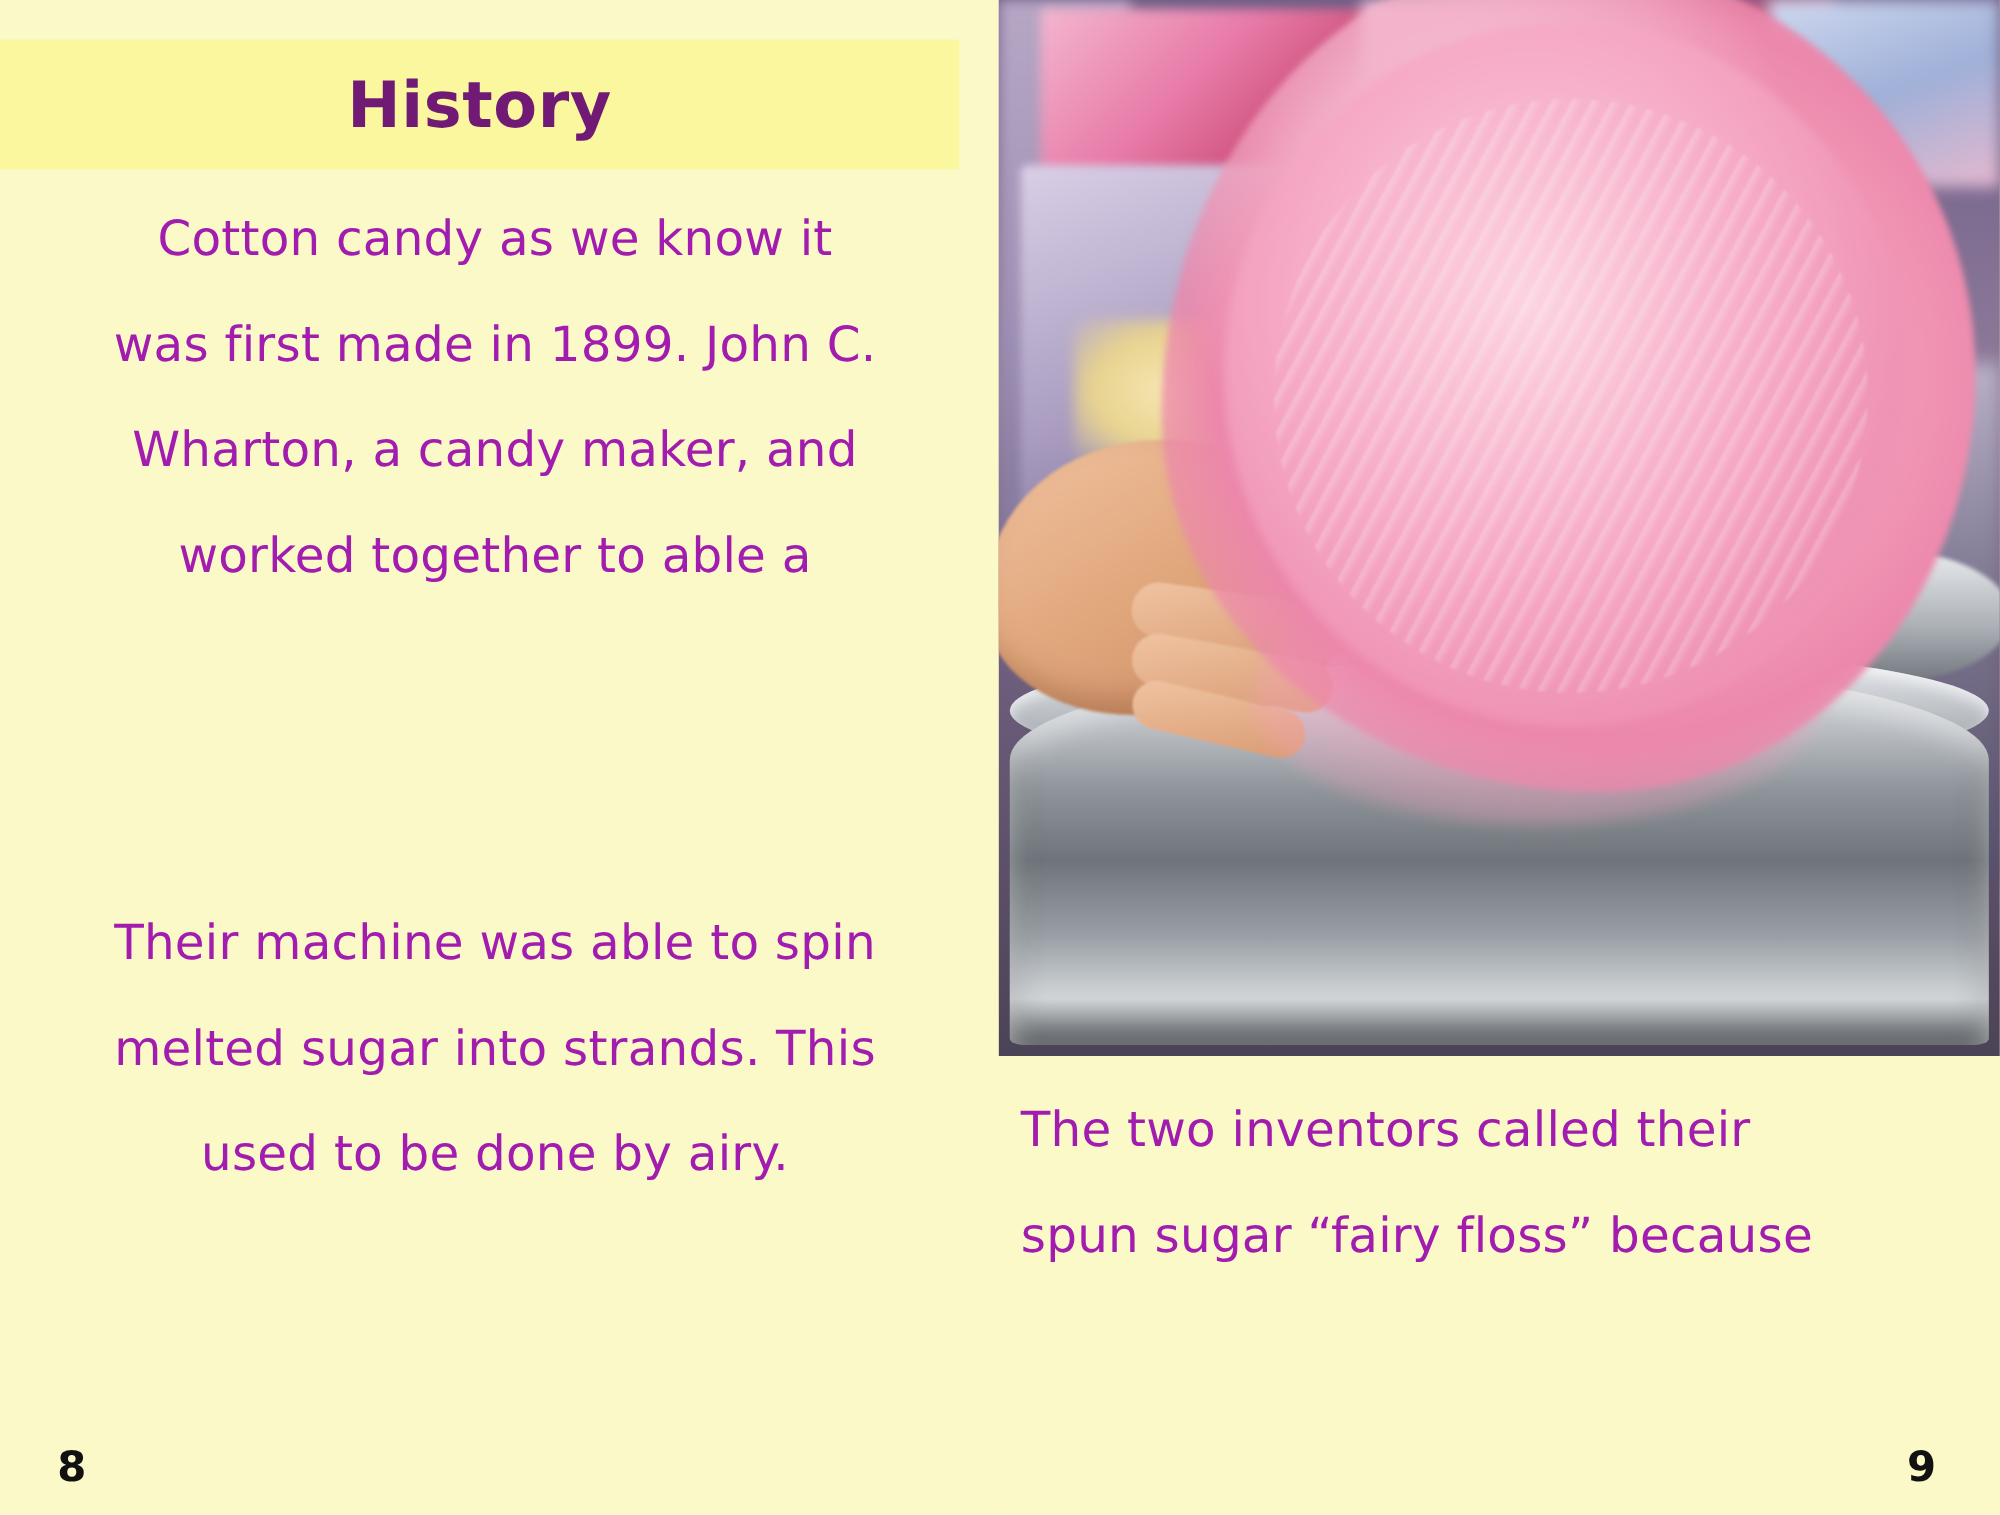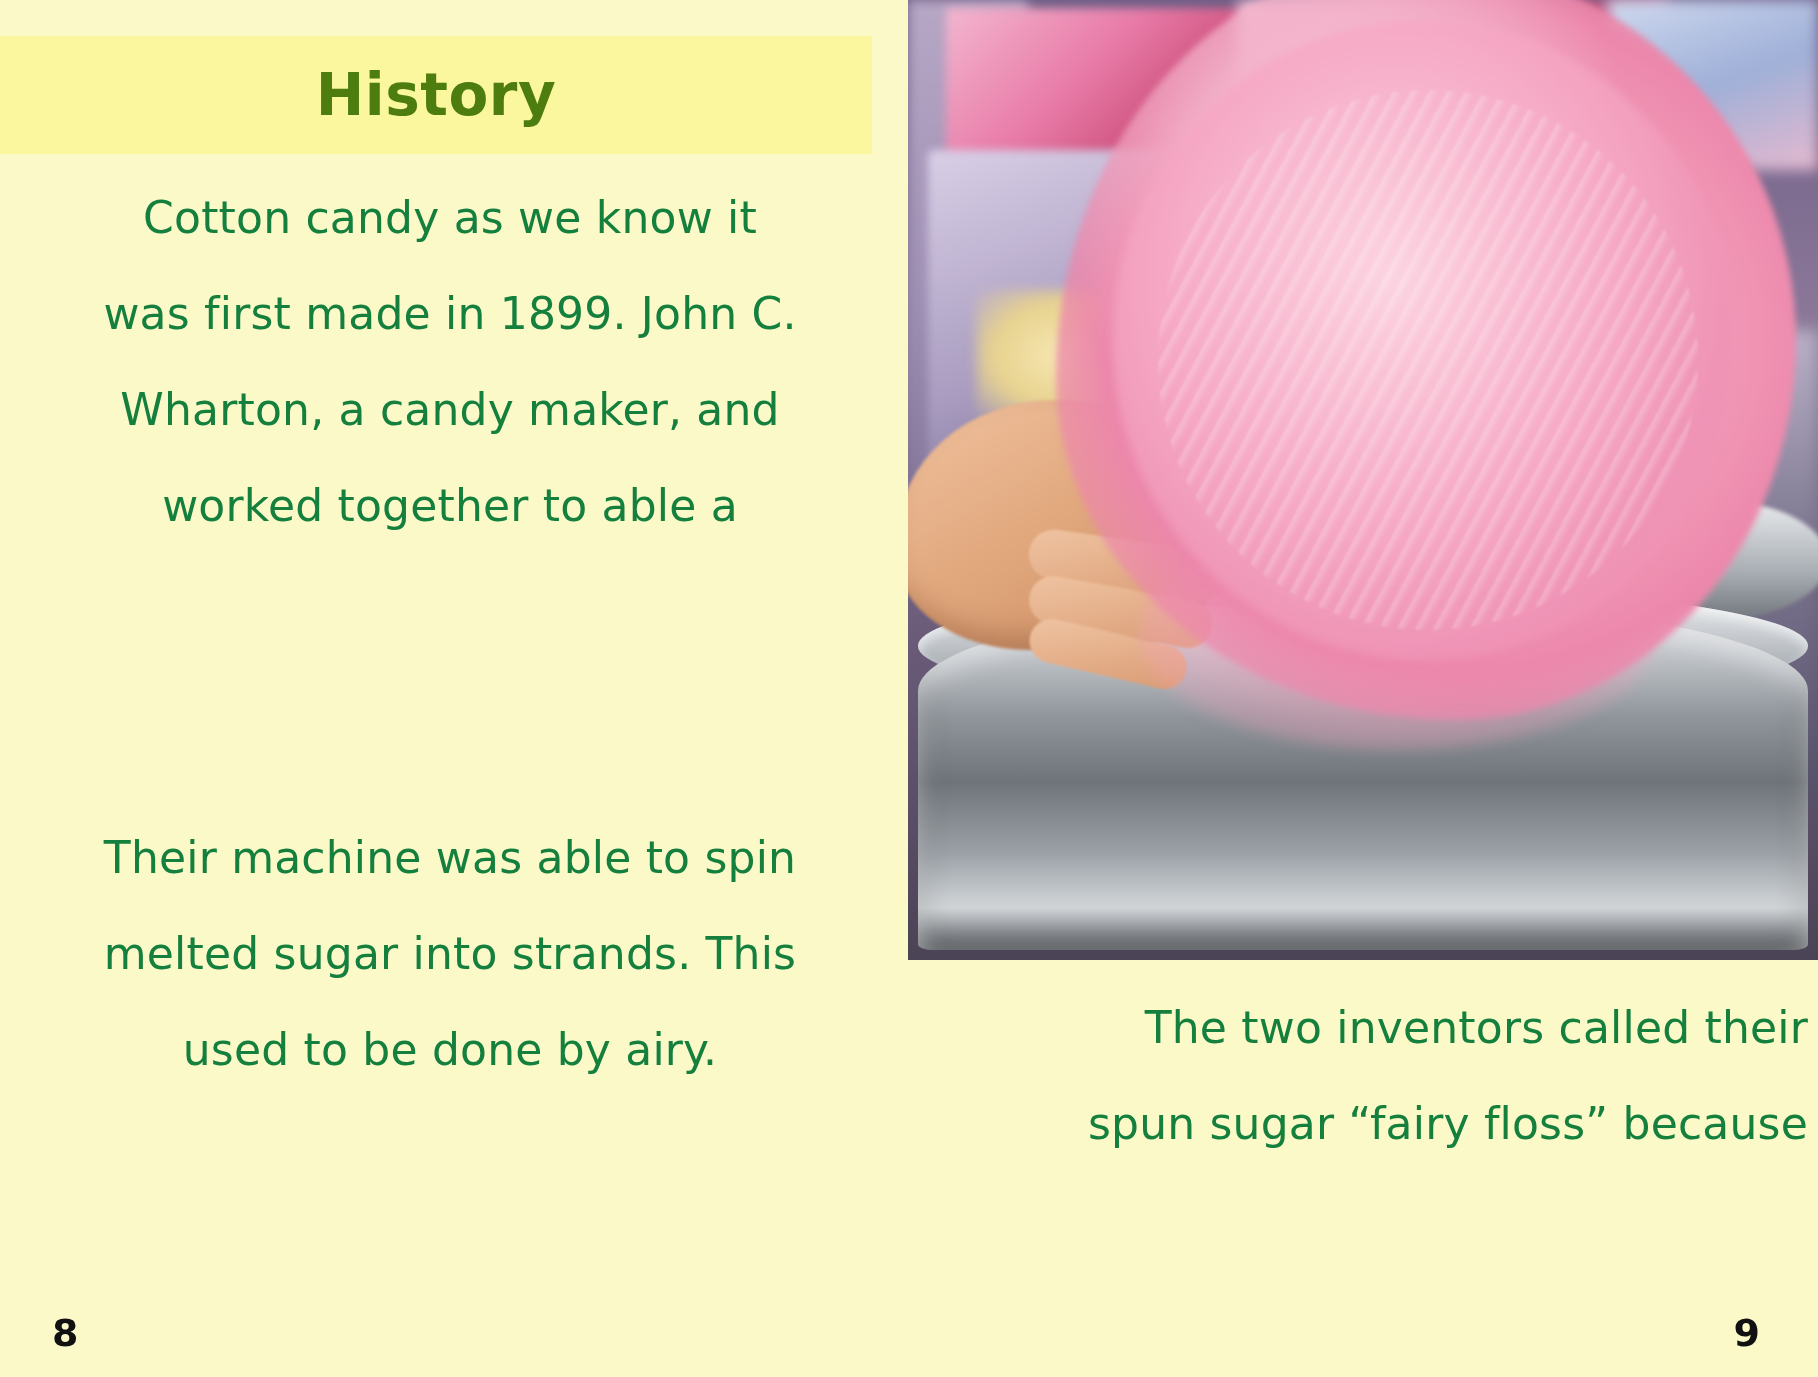--- a/index.html
+++ b/index.html
@@ -39,33 +39,33 @@
     height: 118px;
     background: #fbf79e;
     display: flex;
     align-items: center;
     justify-content: center;
   }
   .heading-text {
     font-family: "DejaVu Sans", sans-serif;
     font-weight: bold;
     font-size: 58px;
-    color: #4d7c0f;
+    color: #701a75;
     letter-spacing: 0.5px;
   }
 
   .body-block {
     position: absolute;
     left: 0;
     width: 800px;
     text-align: center;
   }
   .para-line {
     font-size: 44px;
-    color: #15803d;
+    color: #a21caf;
     line-height: 96px;
     white-space: nowrap;
     letter-spacing: 0.2px;
   }
 
   .left-para-1 { top: 170px; left: 50px; }
   .left-para-2 { top: 810px; left: 50px; }
 
   
   .page-right {
@@ -248,21 +248,21 @@
     border-radius: 50%;
     filter: blur(1px);
     mix-blend-mode: screen;
   }
 
   .caption-right {
     position: absolute;
     left: 20px;
     top: 980px;
     width: 880px;
-    text-align: right;
+    text-align: left;
   }
 
   .page-number {
     position: absolute;
     bottom: 22px;
     font-family: "DejaVu Sans", sans-serif;
     font-weight: bold;
     font-size: 38px;
     color: #111111;
   }

